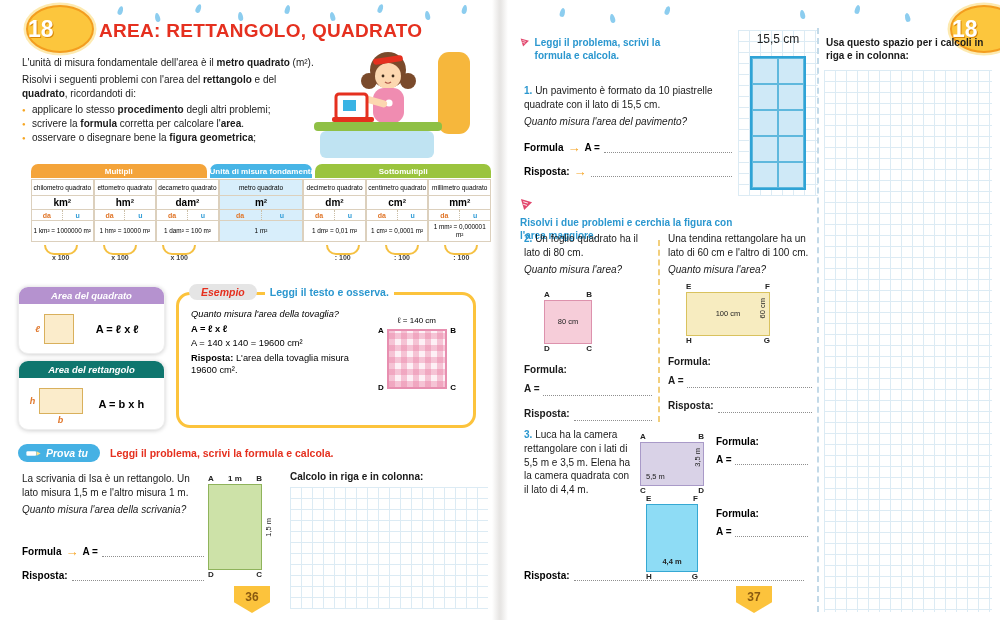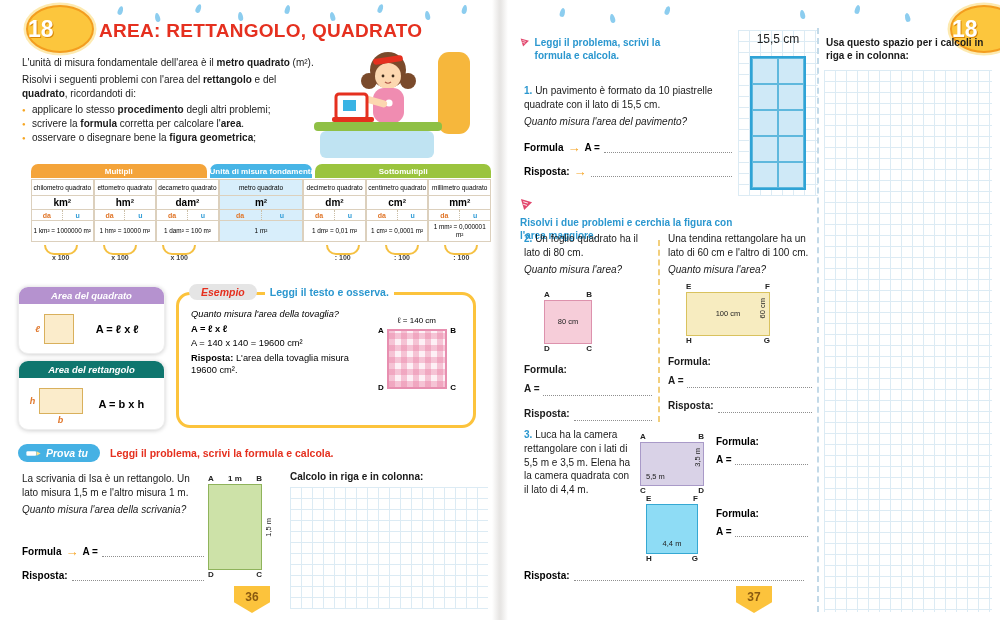--- a/index.html
+++ b/index.html
@@ -478,21 +478,21 @@
           <b>A =</b>
           <span class="dots"></span>
         </div>
     </div>
 
     <div class="abs" style="left:146px; top:494px;">
       <div class="lblrow" style="width:52px;">
           <span>E</span>
           <span>F</span>
         </div>
-      <div class="sq-blue" style="position:relative; width:52px; height:50px;">
+      <div class="sq-blue" style="position:relative; width:52px; height:68px;font-weight:bold;">
         <span class="inlbl" style="position:absolute; left:50%; transform:translateX(-50%); bottom:5px;">4,4 m</span>
       </div>
       <div class="lblrow" style="width:52px;">
           <span>H</span>
           <span>G</span>
         </div>
     </div>
 
     <div class="abs" style="left:216px; top:508px; width:92px;">
       <p style="font-size:10px;"><b>Formula:</b></p>

